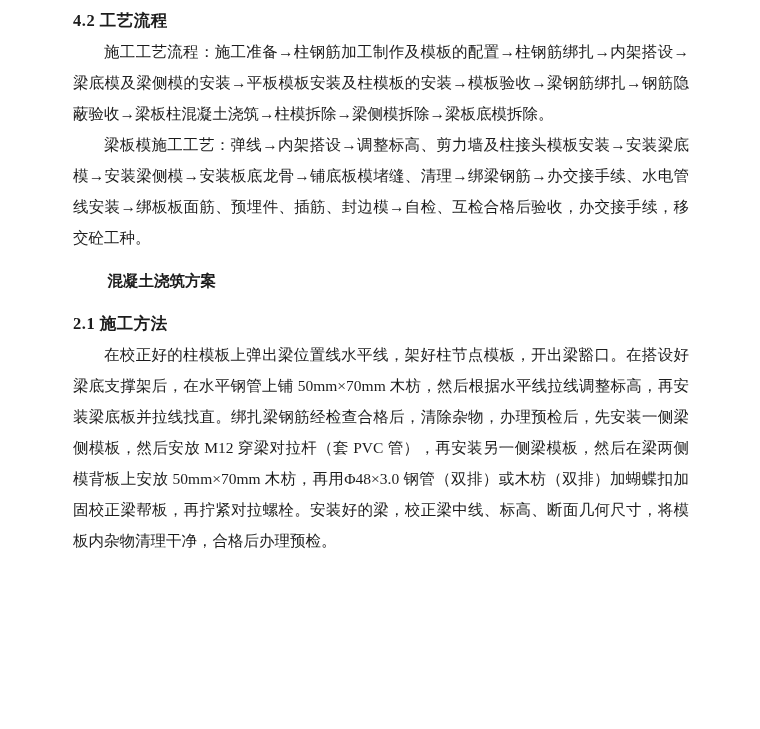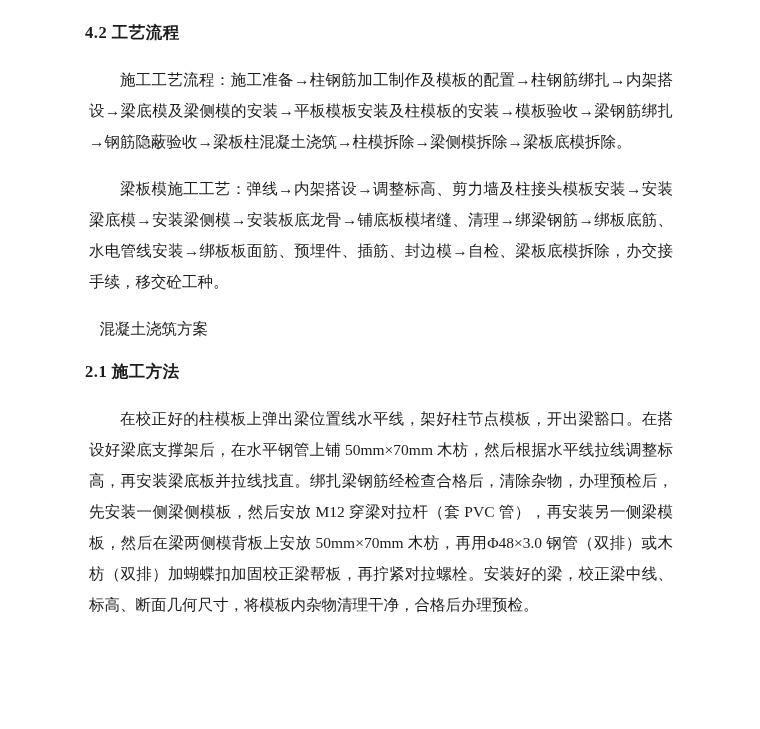--- a/index.html
+++ b/index.html
@@ -15,49 +15,49 @@
     width: 760px;
     height: 729px;
     background: #ffffff;
     padding: 5px 71px 0 73px;
     font-family: "Liberation Serif", "DejaVu Serif", serif;
     color: #1c1c1c;
     font-size: 15.5px;
     line-height: 31px;
   }
   .heading {
-    margin: 12px;
+    margin: 0;
     font-size: 16.5px;
     font-weight: 700;
     line-height: 31px;
     letter-spacing: 0.5px;
   }
   .para {
-    margin: 16px;
+    margin: 0;
     text-align: justify;
     text-indent: 2em;
     word-break: break-all;
   }
   .subheading {
-    margin: 4px;
+    margin: 12px;
     text-indent: 1.45em;
-    font-weight: 400;
+    font-weight: 700;
   }
 </style>
 </head>
 <body>
 
 <div class="page">
 
   <h2 class="heading">4.2 工艺流程</h2>
 
   <p class="para">施工工艺流程：施工准备→柱钢筋加工制作及模板的配置→柱钢筋绑扎→内架搭设→梁底模及梁侧模的安装→平板模板安装及柱模板的安装→模板验收→梁钢筋绑扎→钢筋隐蔽验收→梁板柱混凝土浇筑→柱模拆除→梁侧模拆除→梁板底模拆除。</p>
 
 
-  <p class="para">梁板模施工工艺：弹线→内架搭设→调整标高、剪力墙及柱接头模板安装→安装梁底模→安装梁侧模→安装板底龙骨→铺底板模堵缝、清理→绑梁钢筋→绑板底筋、水电管线安装→绑板板面筋、预埋件、插筋、封边模→自检、梁板底模拆除，办交接手续，移交砼工种。</p>
+  <p class="para">梁板模施工工艺：弹线→内架搭设→调整标高、剪力墙及柱接头模板安装→安装梁底模→安装梁侧模→安装板底龙骨→铺底板模堵缝、清理→绑梁钢筋→办交接手续、水电管线安装→绑板板面筋、预埋件、插筋、封边模→自检、互检合格后验收，办交接手续，移交砼工种。</p>
 
   <p class="subheading">混凝土浇筑方案</p>
 
 
   <h2 class="heading">2.1 施工方法</h2>
 
 
 
   <p class="para">在校正好的柱模板上弹出梁位置线水平线，架好柱节点模板，开出梁豁口。在搭设好梁底支撑架后，在水平钢管上铺 50mm×70mm 木枋，然后根据水平线拉线调整标高，再安装梁底板并拉线找直。绑扎梁钢筋经检查合格后，清除杂物，办理预检后，先安装一侧梁侧模板，然后安放 M12 穿梁对拉杆（套 PVC 管），再安装另一侧梁模板，然后在梁两侧模背板上安放 50mm×70mm 木枋，再用Φ48×3.0 钢管（双排）或木枋（双排）加蝴蝶扣加固校正梁帮板，再拧紧对拉螺栓。安装好的梁，校正梁中线、标高、断面几何尺寸，将模板内杂物清理干净，合格后办理预检。</p>
 

